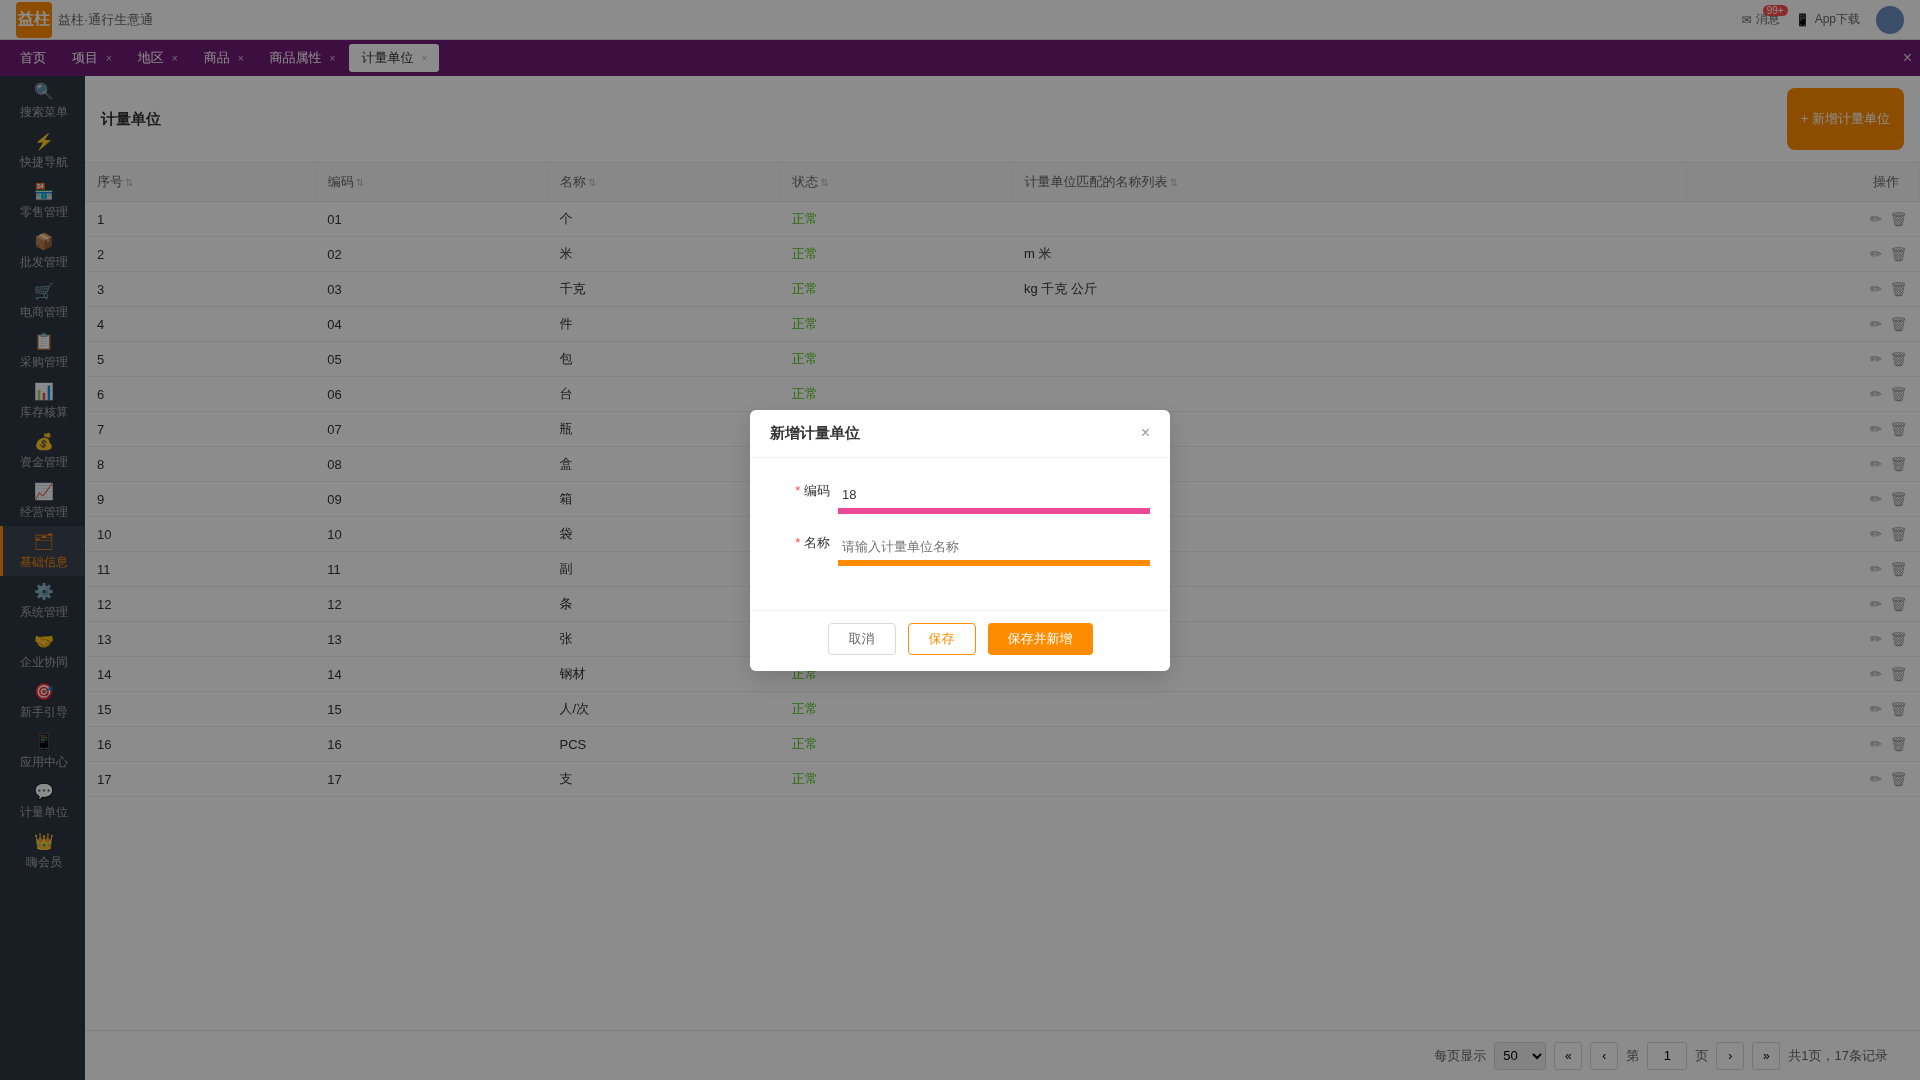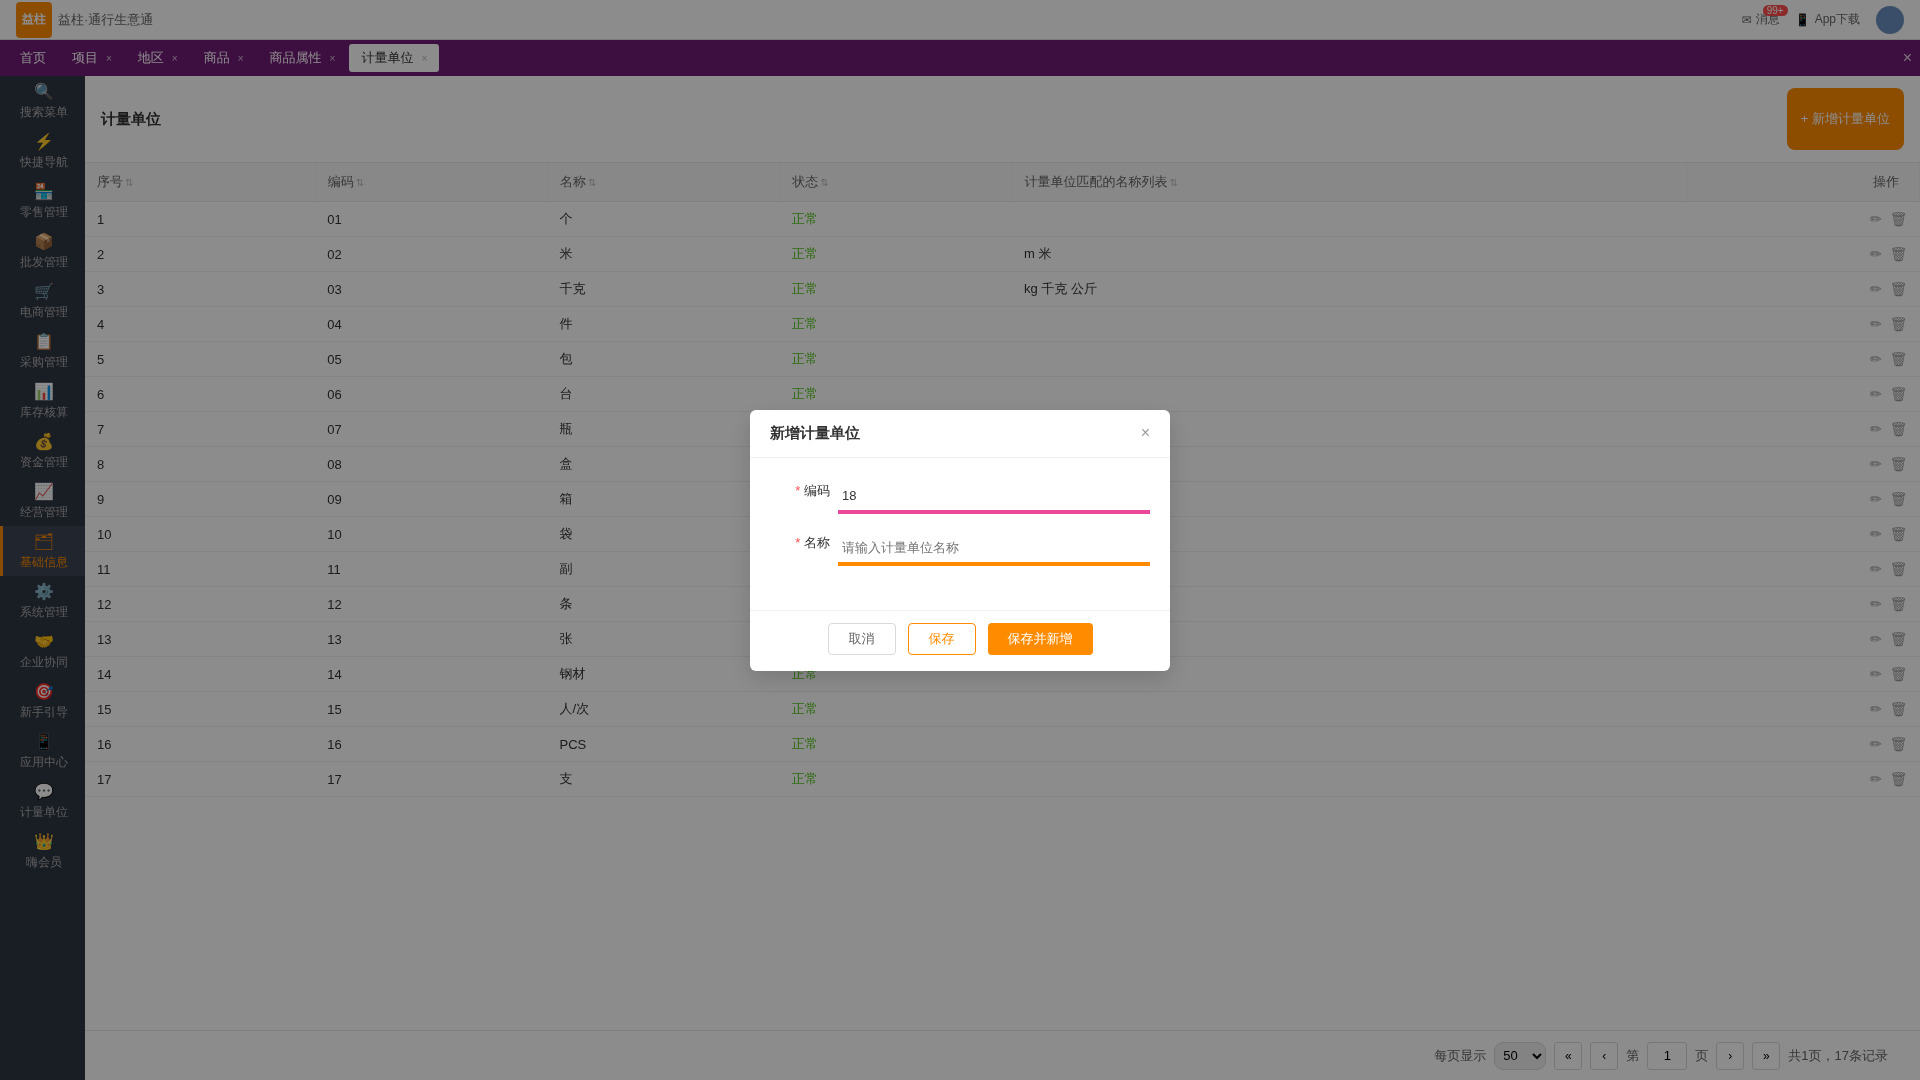--- a/index.html
+++ b/index.html
@@ -2,21 +2,21 @@
 <html><head>
   <meta charset="utf-8">
   <style>
     * { box-sizing: border-box; margin: 0; padding: 0; }
     body { font-family: 'Microsoft YaHei', Arial, sans-serif; font-size: 13px; background: #f0f0f0; color: #333; height: 1080px; width: 1920px; overflow: hidden; display: flex; flex-direction: column; }
 
     
     .top-bar { height: 40px; background: #fff; display: flex; align-items: center; justify-content: space-between; padding: 0 16px; border-bottom: 1px solid #e0e0e0; flex-shrink: 0; }
     .top-bar-left { display: flex; align-items: center; gap: 8px; }
     .logo-area { display: flex; align-items: center; gap: 6px; }
-    .logo-icon { width: 36px; height: 36px; background: #ff8c00; border-radius: 4px; display: flex; align-items: center; justify-content: center; color: #fff; font-weight: bold; font-size: 12px; }
+    .logo-icon { width: 36px; height: 36px; background: #ff8c00; border-radius: 4px; display: flex; align-items: center; justify-content: center; color: #fff; font-weight: bold; font-size: 16px; }
     .logo-text { font-size: 13px; color: #666; }
     .top-bar-right { display: flex; align-items: center; gap: 16px; }
     .top-bar-btn { display: flex; align-items: center; gap: 4px; font-size: 12px; color: #666; cursor: pointer; position: relative; }
     .badge { background: #ff4d4f; color: #fff; border-radius: 10px; padding: 0 4px; font-size: 10px; position: absolute; top: -6px; right: -8px; min-width: 16px; text-align: center; }
     .avatar { width: 28px; height: 28px; border-radius: 50%; background: #6c8ebf; }
 
     
     .tab-bar { height: 36px; background: #701a75; display: flex; align-items: center; padding: 0 8px; flex-shrink: 0; gap: 2px; }
     .tab-item { height: 28px; padding: 0 12px; display: flex; align-items: center; gap: 4px; border-radius: 3px; cursor: pointer; font-size: 13px; color: #fff; white-space: nowrap; }
     .tab-item.active { background: #fff; color: #333; }
@@ -47,34 +47,34 @@
     th { padding: 10px 12px; text-align: left; color: #666; font-weight: 500; border-right: 1px solid #f0f0f0; white-space: nowrap; }
     td { padding: 8px 12px; border-bottom: 1px solid #f0f0f0; color: #333; }
     .status-normal { color: #52c41a; }
     .actions { display: flex; gap: 8px; }
     .action-btn { color: #999; cursor: pointer; font-size: 14px; }
 
     
     .pagination { height: 50px; background: #fff; border-top: 1px solid #e8e8e8; display: flex; align-items: center; justify-content: flex-end; padding: 0 32px; gap: 8px; font-size: 13px; color: #666; }
     .page-btn { width: 28px; height: 28px; border: 1px solid #d9d9d9; background: #fff; border-radius: 3px; cursor: pointer; display: flex; align-items: center; justify-content: center; font-size: 12px; }
     .page-input { width: 40px; height: 28px; border: 1px solid #d9d9d9; border-radius: 3px; text-align: center; font-size: 13px; }
-    .page-size-select { height: 28px; border: 1px solid #d9d9d9; border-radius: 9px; padding: 0 4px; font-size: 13px; }
+    .page-size-select { height: 28px; border: 1px solid #d9d9d9; border-radius: 3px; padding: 0 4px; font-size: 13px; }
 
     
     .overlay { position: fixed; top: 0; left: 0; width: 100%; height: 100%; background: rgba(0,0,0,0.45); z-index: 100; display: flex; align-items: center; justify-content: center; }
 
     
     .dialog { background: #fff; border-radius: 6px; width: 420px; box-shadow: 0 8px 24px rgba(0,0,0,0.15); overflow: hidden; }
     .dialog-header { padding: 14px 20px; border-bottom: 1px solid #f0f0f0; display: flex; align-items: center; justify-content: space-between; }
     .dialog-title { font-size: 15px; font-weight: 600; color: #333; }
     .dialog-close { cursor: pointer; color: #999; font-size: 16px; }
     .dialog-body { padding: 24px 20px; }
     .form-row { display: flex; align-items: flex-start; margin-bottom: 20px; gap: 8px; }
     .form-label { width: 60px; text-align: right; font-size: 13px; color: #333; flex-shrink: 0; }
-    .form-input { flex: 1; height: 32px; border: none; border-bottom: 4px solid #ec4899; outline: none; font-size: 13px; padding: 0 4px; color: #333; background: transparent; }
+    .form-input { flex: 1; height: 32px; border: none; border-bottom: 6px solid #ec4899; outline: none; font-size: 13px; padding: 0 4px; color: #333; background: transparent; }
     .form-input.name-input { border-bottom-color: #ff8c00; }
     .dialog-footer { padding: 12px 20px 16px; display: flex; justify-content: center; gap: 12px; border-top: 1px solid #f0f0f0; }
     .btn-cancel { padding: 6px 20px; border: 1px solid #d9d9d9; background: #fff; border-radius: 4px; cursor: pointer; font-size: 13px; color: #666; }
     .btn-save { padding: 6px 20px; border: 1px solid #ff8c00; background: #fff; border-radius: 4px; cursor: pointer; font-size: 13px; color: #ff8c00; }
     .btn-save-new { padding: 6px 20px; border: none; background: #ff8c00; border-radius: 4px; cursor: pointer; font-size: 13px; color: #fff; }
 
     .sort-icon { color: #bbb; font-size: 10px; margin-left: 2px; }
   </style>
 </head>
 <body>

